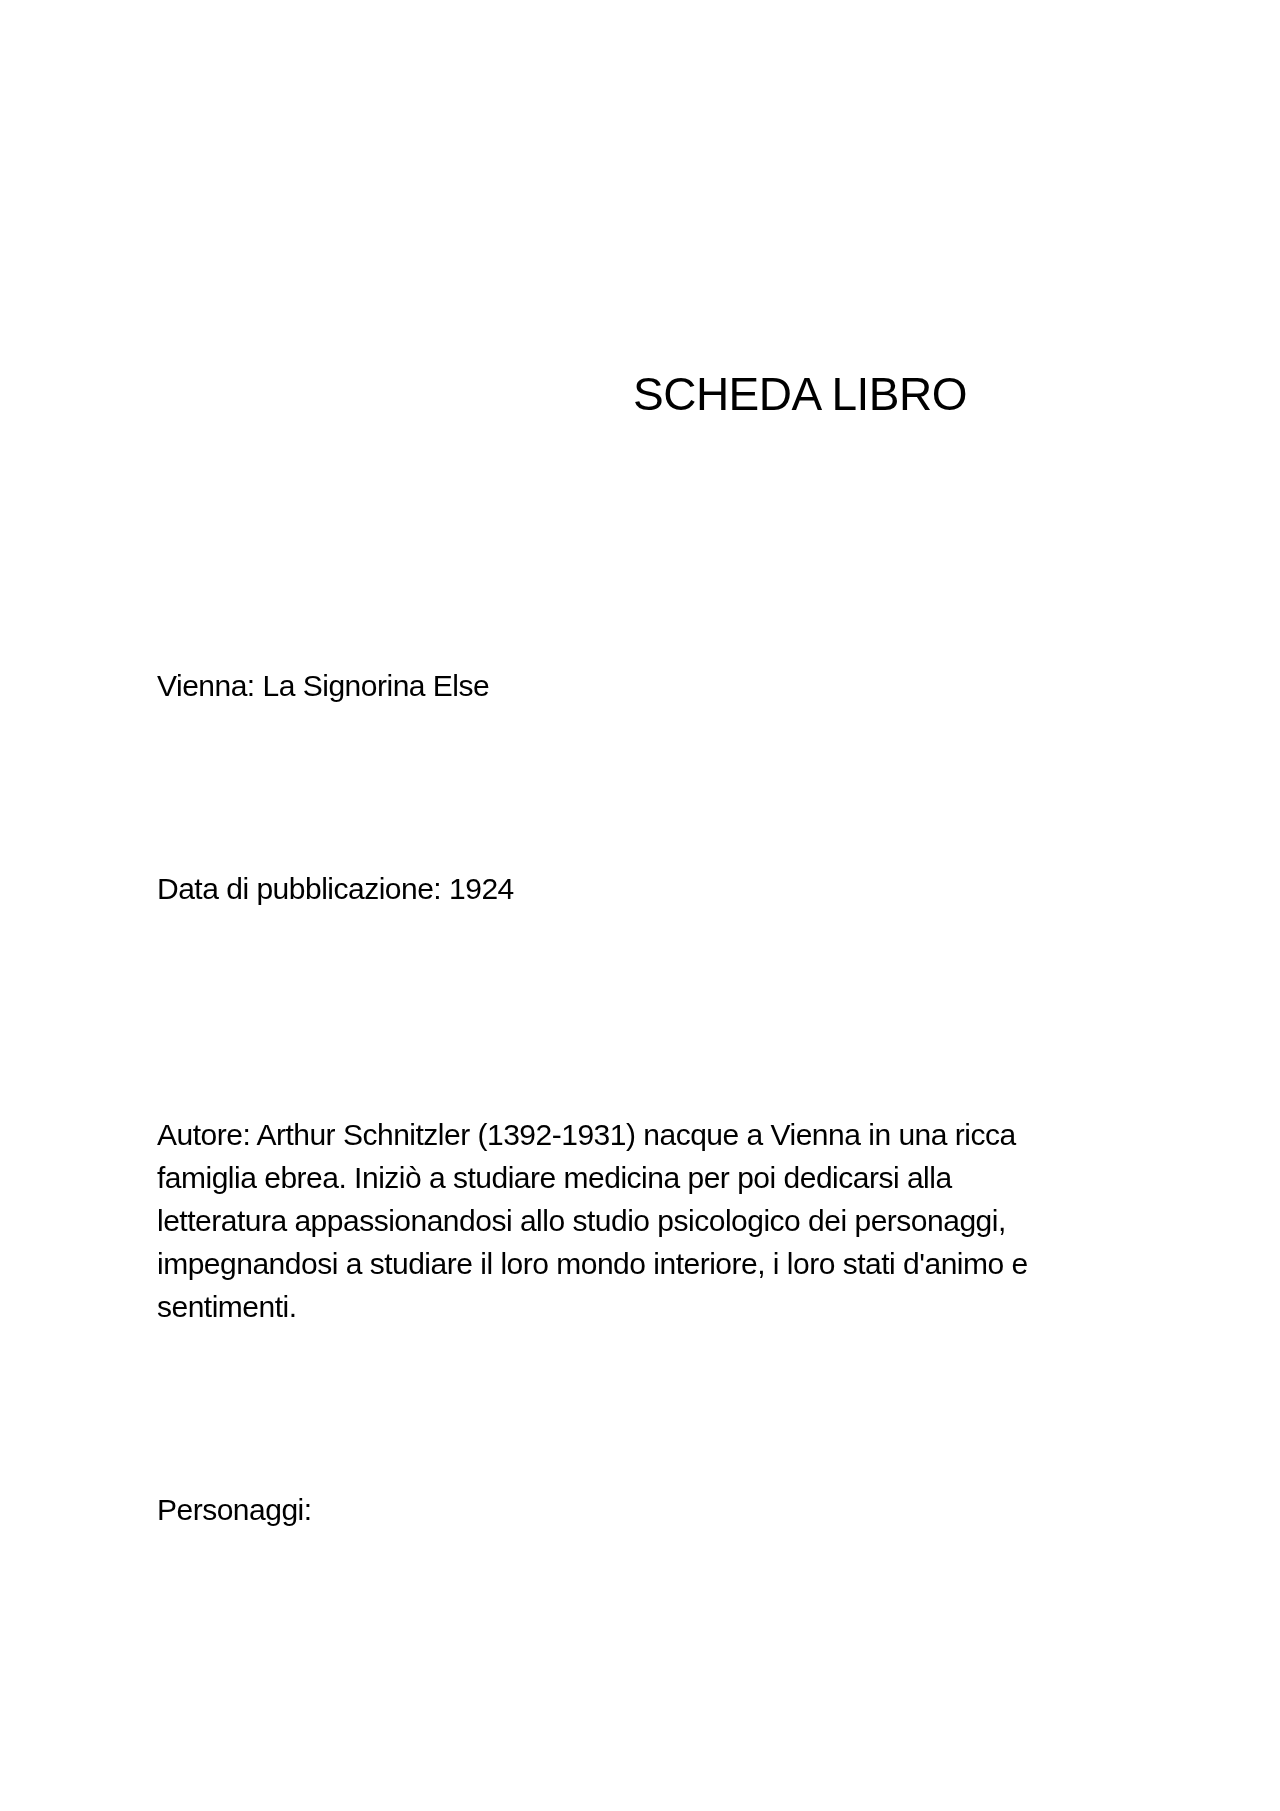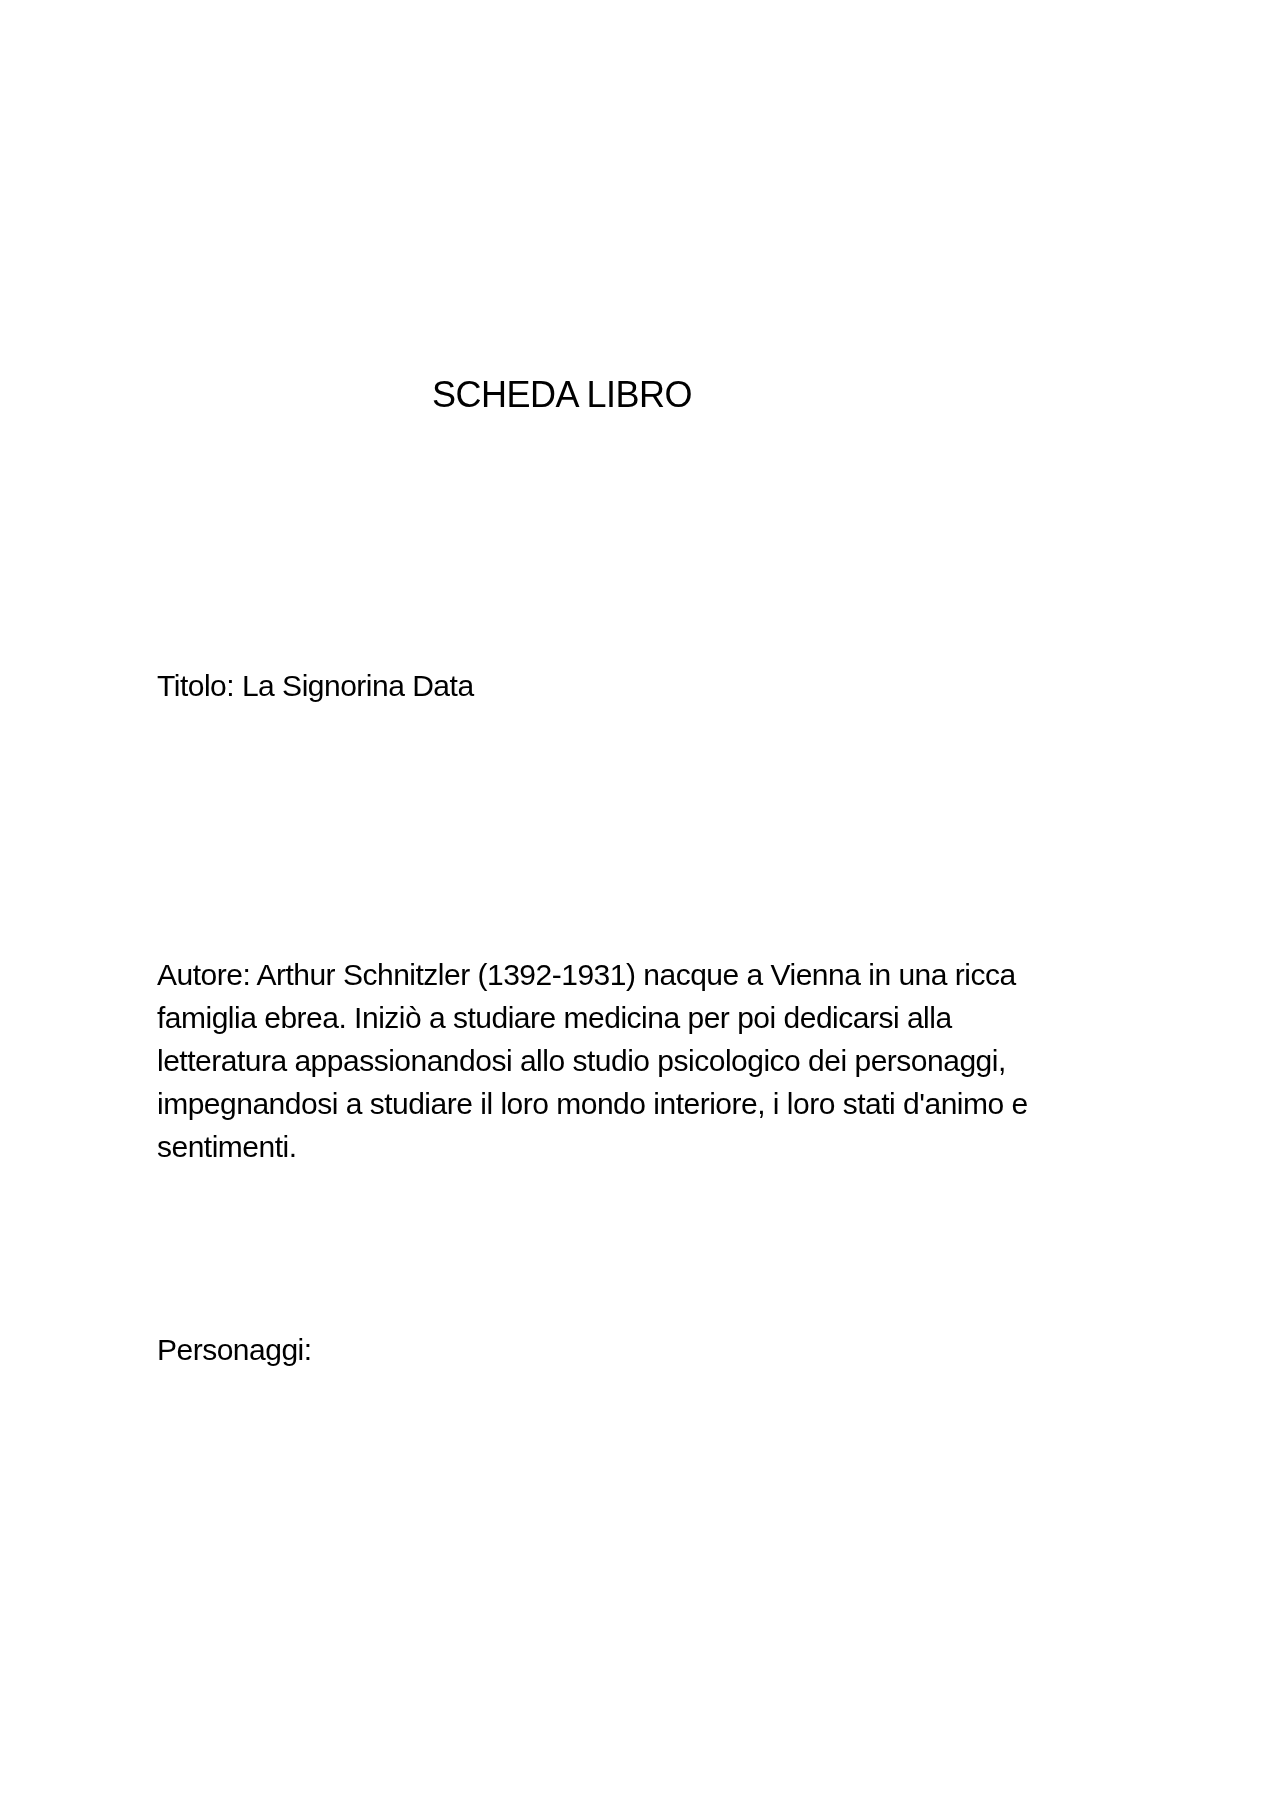--- a/index.html
+++ b/index.html
@@ -18,40 +18,41 @@
     width: 1280px;
     height: 1811px;
     padding: 153px 0 0 157px;
     font-size: 30px;
     line-height: 43px;
     letter-spacing: -0.5px;
     white-space: pre;      
   }
   .title-block {
     width: 810px;          
-    text-align: center;
-    font-size: 36px;
+    text-align: right;
+    font-size: 46px;
     line-height: 45px;
     margin-bottom: 28px;
   }
   .book-title { font-style: italic; font-weight: bold; }
   .para { margin-bottom: 31px; }
   .para-tight { margin-bottom: 0; }  
 </style>
 </head>
 <body>
 
 <div class="doc">
 
   <div class="title-block">
     <div>SCHEDA LIBRO</div>
   </div>
 
-  <div class="para">Titolo: La Signorina Data</div>
+  <div class="para">Vienna: La Signorina Else</div>
 
+  <div class="para">Data di pubblicazione: 1924</div>
 
 
   <div class="para">Autore: Arthur Schnitzler (1392-1931) nacque a Vienna in una ricca
 famiglia ebrea. Iniziò a studiare medicina per poi dedicarsi alla
 letteratura appassionandosi allo studio psicologico dei personaggi,
 impegnandosi a studiare il loro mondo interiore, i loro stati d'animo e
 sentimenti.</div>
 
   <div class="para-tight">Personaggi:</div>
 

